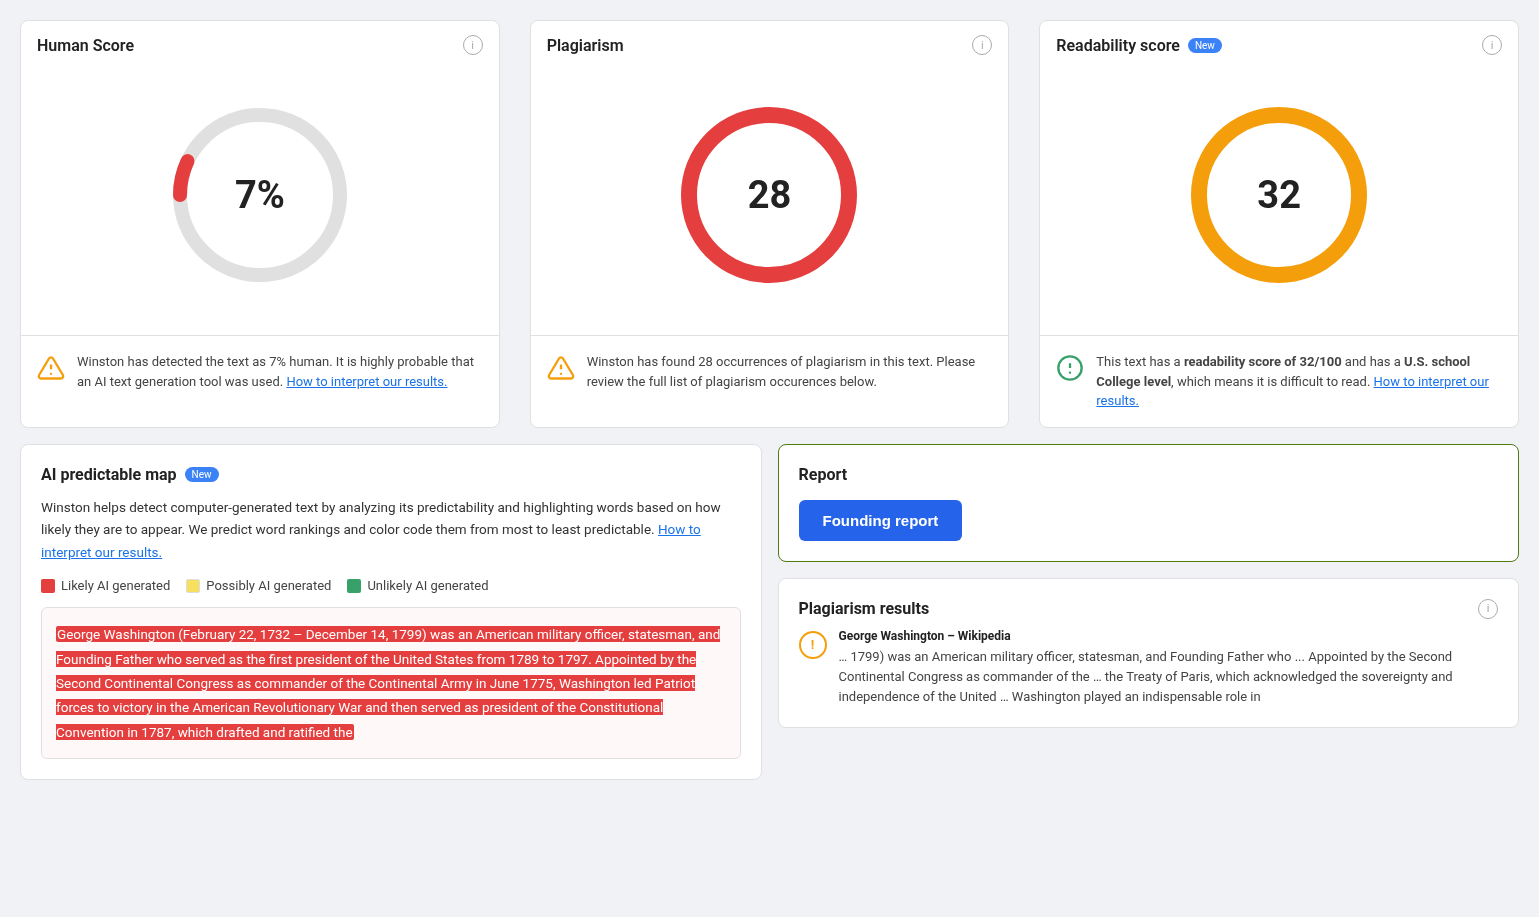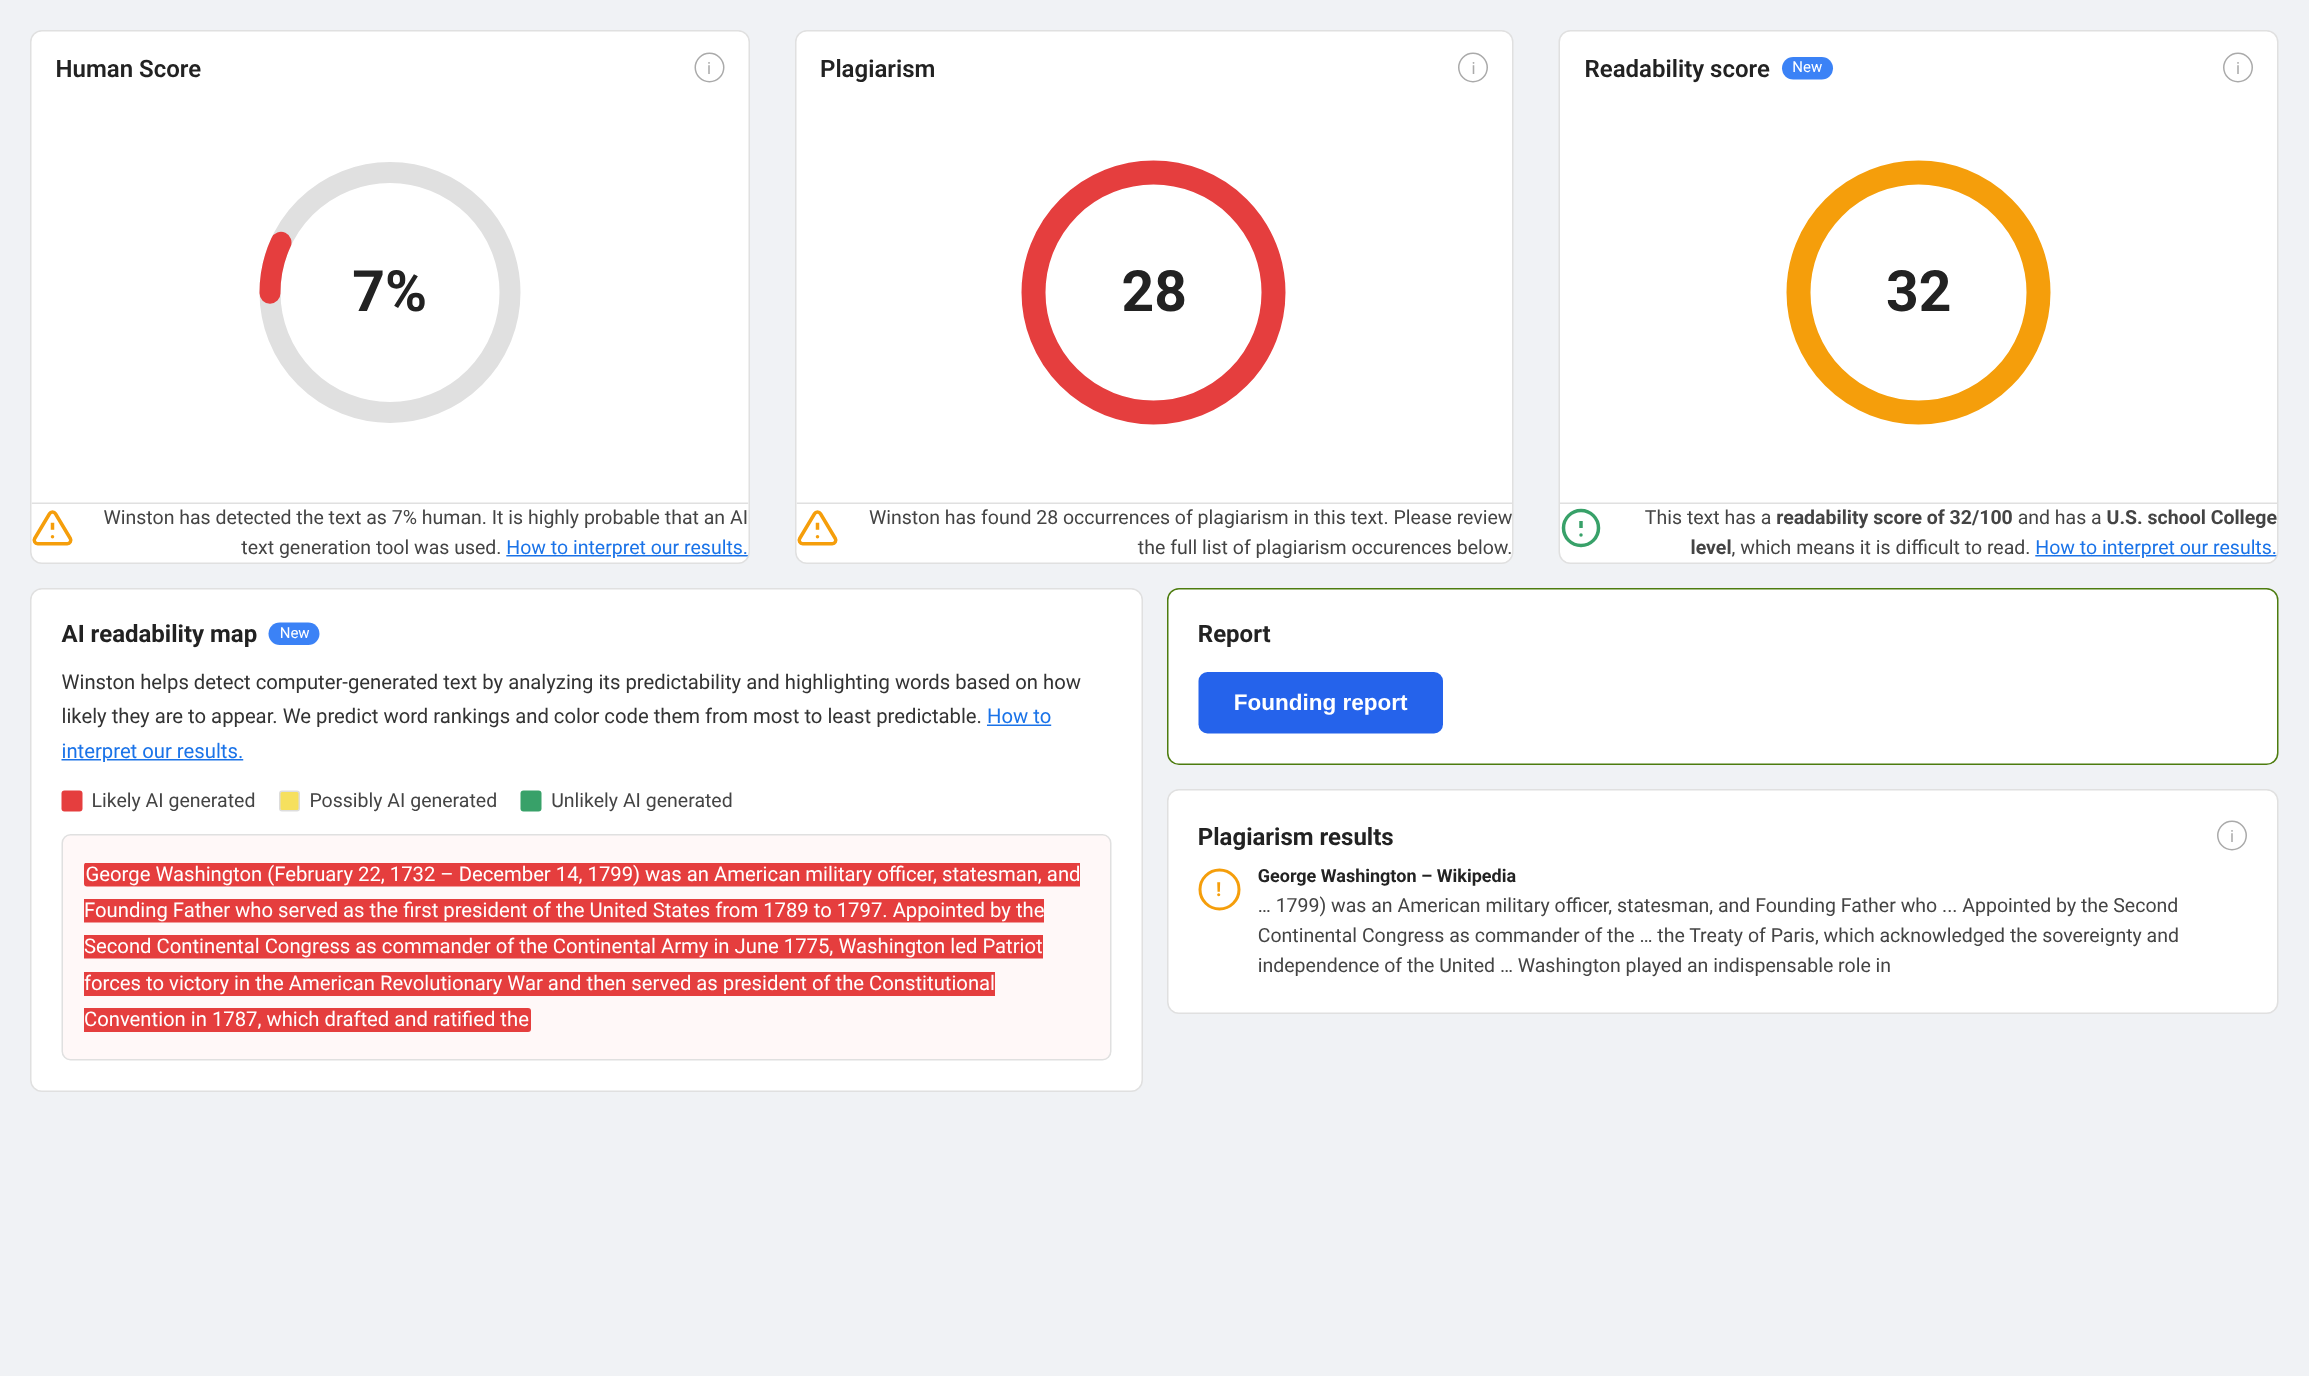--- a/index.html
+++ b/index.html
@@ -27,24 +27,24 @@
     .card-chart-area {
       padding: 20px;
       display: flex;
       align-items: center;
       justify-content: center;
       min-height: 280px;
     }
 
     .card-info-area {
       border-top: 1px solid #e0e0e0;
+      padding: 16px;
       display: flex;
       align-items: flex-start;
       gap: 12px;
-      text-align: right;
     }
 
     .card-header {
       padding: 14px 16px 0;
       display: flex;
       align-items: center;
       justify-content: space-between;
     }
 
     .card-header-title {
@@ -358,21 +358,21 @@
       </div>
     </div>
   </div>
 </div>
 
 <div class="bottom-section">
 
   <div class="ai-prediction-card">
     <div style="display:flex;align-items:center;justify-content:space-between;margin-bottom:12px;">
       <div style="display:flex;align-items:center;gap:8px;">
-        <span class="section-title" style="margin-bottom:0;">AI readability map</span>
+        <span class="section-title" style="margin-bottom:0;">AI predictable map</span>
         <span class="badge-new">New</span>
       </div>
     </div>
     <div class="prediction-text">
       <span>Winston helps detect computer-generated text by analyzing its predictability and highlighting words based on how likely they are to appear. We predict word rankings and color code them from most to least predictable.</span> <a class="info-link">How to interpret our results.</a>
     </div>
     <div class="legend">
       <div class="legend-item">
         <div class="legend-dot dot-red"></div>
         <span>Likely AI generated</span>

